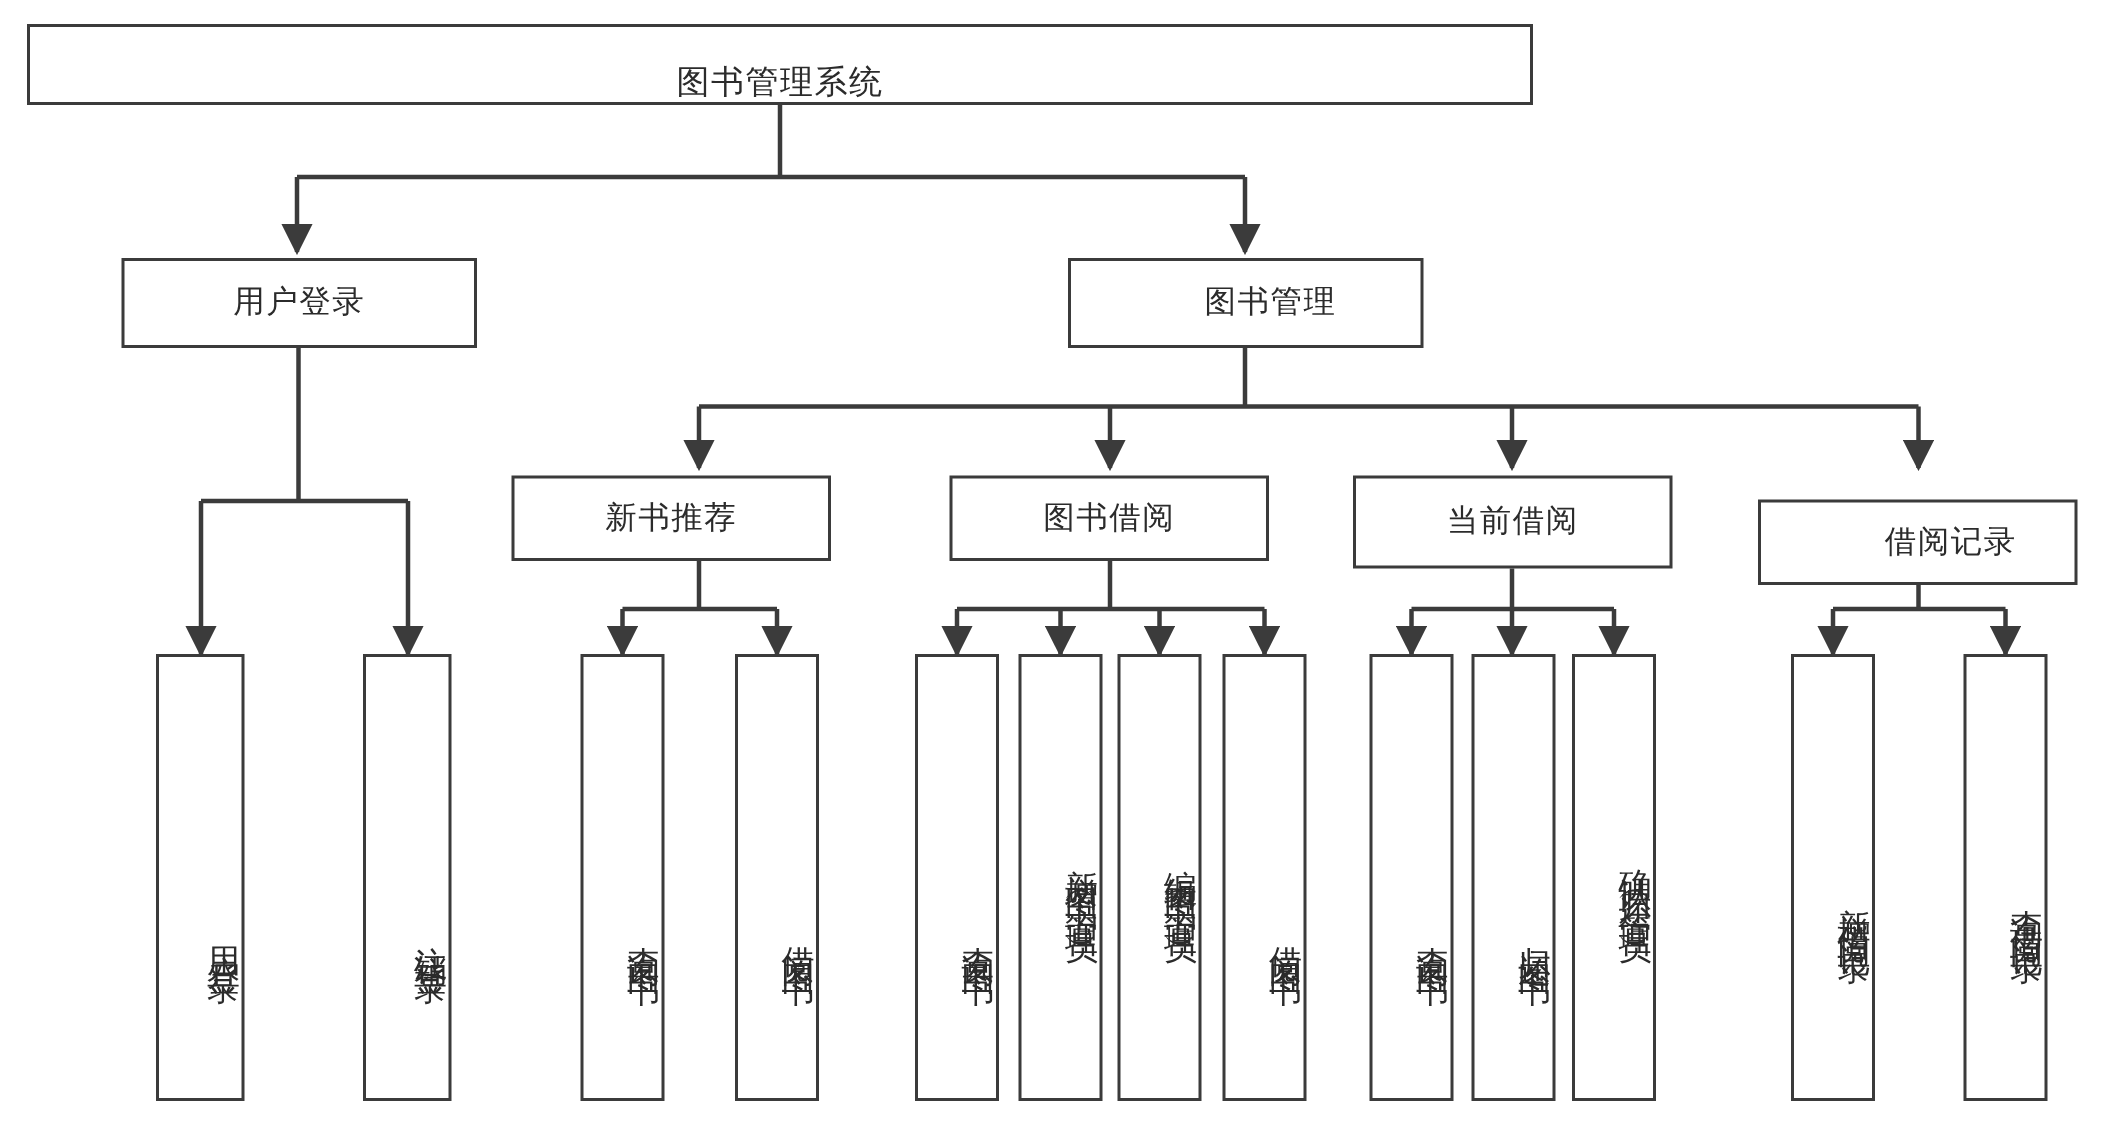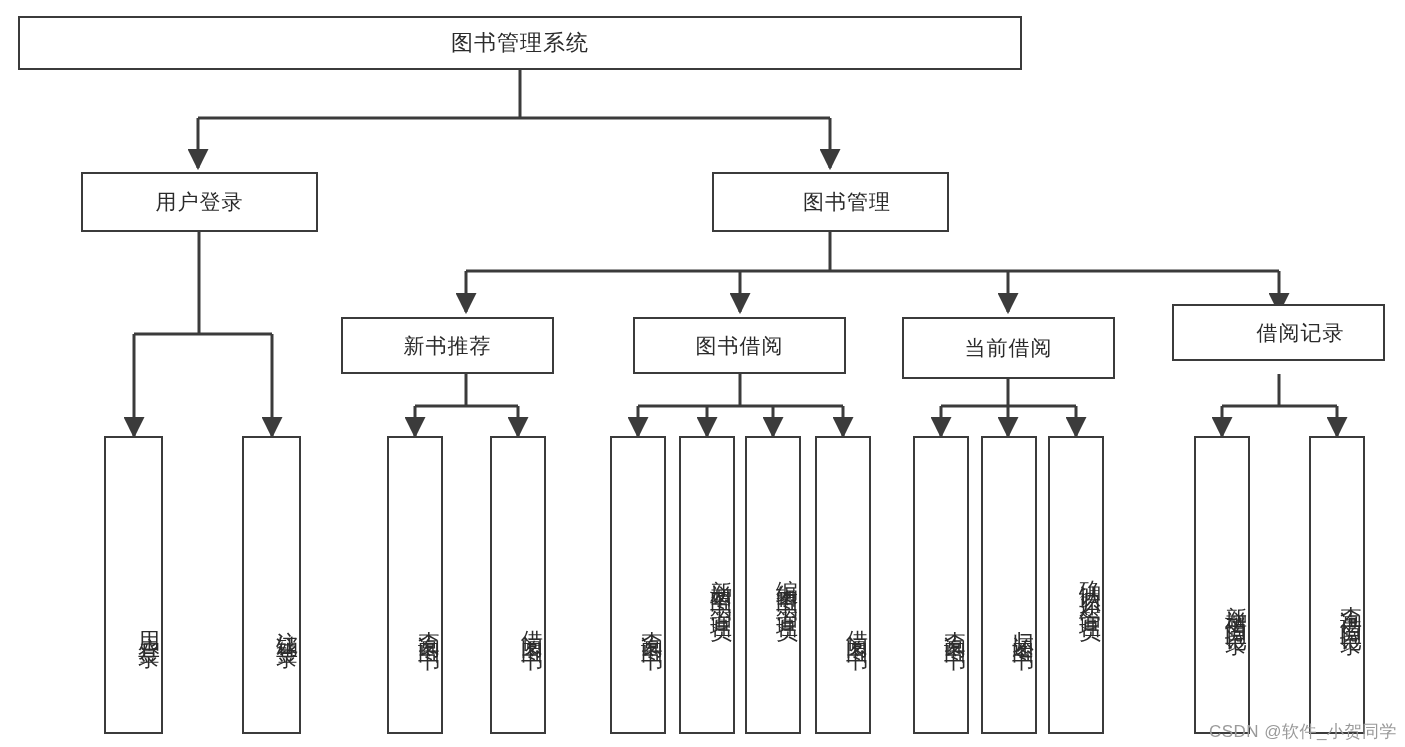--- a/index.html
+++ b/index.html
@@ -116,41 +116,41 @@
       <path d="M 1008 406 L 1008 436" marker-end="url(#arrow)"></path>
       <path d="M 1076 406 L 1076 436" marker-end="url(#arrow)"></path>
 
       <path d="M 1279 374 L 1279 406"></path>
       <path d="M 1222 406 L 1337 406"></path>
       <path d="M 1222 406 L 1222 436" marker-end="url(#arrow)"></path>
       <path d="M 1337 406 L 1337 436" marker-end="url(#arrow)"></path>
     </g>
   </svg>
 
-  <div class="node horiz" id="root-node" style="left:18px; top:16px; width:1004px; height:54px;">
+  <div class="node horiz" id="root-node" style="left:18px; top:16px; width:1004px; height:54px;align-items:flex-end;">
     <span>图书管理系统</span>
   </div>
 
   <div class="node horiz" style="left:81px; top:172px; width:237px; height:60px;">
     <span>用户登录</span>
   </div>
   <div class="node horiz" style="left:712px; top:172px; width:237px; height:60px;padding-left:33px;">
     <span>图书管理</span>
   </div>
 
   <div class="node horiz" style="left:341px; top:317px; width:213px; height:57px;">
     <span>新书推荐</span>
   </div>
   <div class="node horiz" style="left:633px; top:317px; width:213px; height:57px;">
     <span>图书借阅</span>
   </div>
   <div class="node horiz" style="left:902px; top:317px; width:213px; height:62px;">
     <span>当前借阅</span>
   </div>
-  <div class="node horiz" style="left:1172px; top:304px; width:213px; height:57px;padding-left:44px;">
+  <div class="node horiz" style="left:1172px; top:333px; width:213px; height:57px;padding-left:44px;">
     <span>借阅记录</span>
   </div>
 
   <div class="node vert" style="left:104px; top:436px; width:59px; height:298px; padding-top:80px;">
     <span class="vlabel">用户登录</span>
   </div>
   <div class="node vert" style="left:242px; top:436px; width:59px; height:298px; padding-top:80px;">
     <span class="vlabel">注销登录</span>
   </div>
 
@@ -184,15 +184,14 @@
     <span class="vlabel">确认归还（管理员）</span>
   </div>
 
   <div class="node vert" style="left:1194px; top:436px; width:56px; height:298px; padding-top:42px;">
     <span class="vlabel">新增借阅记录</span>
   </div>
   <div class="node vert" style="left:1309px; top:436px; width:56px; height:298px; padding-top:42px;">
     <span class="vlabel">查询借阅记录</span>
   </div>
 
-  <div id="watermark">CSDN @软件_小贺同学</div>
 
 </div>
 
 </body></html>

